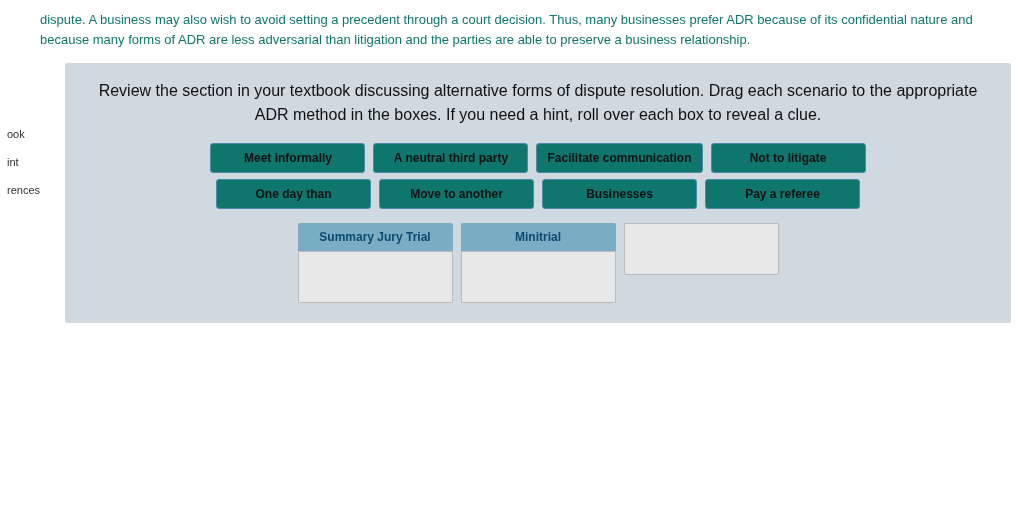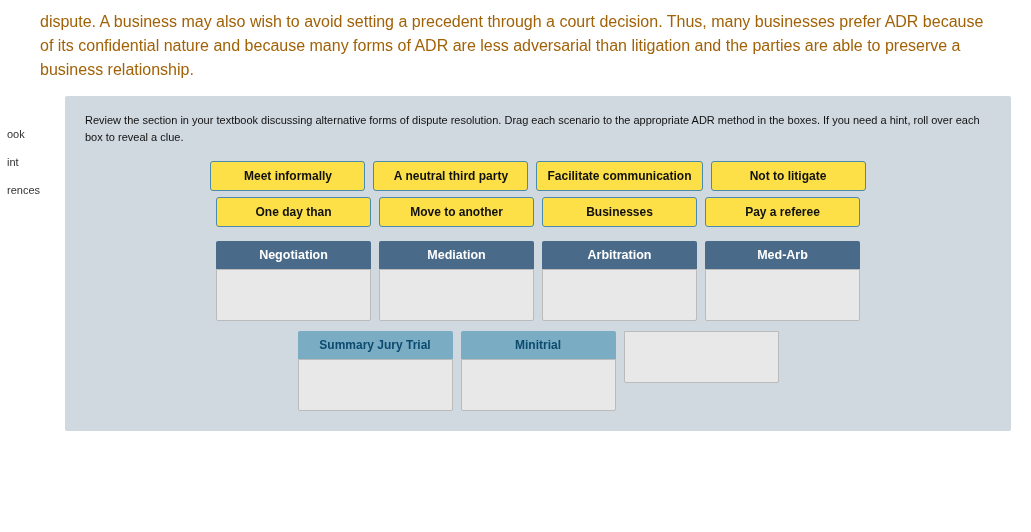--- a/index.html
+++ b/index.html
@@ -12,23 +12,23 @@
 
     .page-wrapper {
       background: #fff;
       min-height: 532px;
       width: 1031px;
       position: relative;
     }
 
     .top-text {
       padding: 10px 40px 6px 40px;
-      font-size: 16px;
+      font-size: 13px;
       line-height: 1.5;
-      color: #a16207;
+      color: #0f766e;
     }
 
     .sidebar {
       position: absolute;
       left: 0;
       top: 120px;
       width: 60px;
       display: flex;
       flex-direction: column;
       gap: 12px;
@@ -43,41 +43,42 @@
     }
 
     .main-content {
       background: #d0d8e0;
       margin: 8px 20px 8px 65px;
       padding: 16px 20px 20px 20px;
       border-radius: 2px;
     }
 
     .instructions {
-      font-size: 11px;
+      text-align: center;
+      font-size: 16px;
       line-height: 1.5;
       color: #111;
       margin-bottom: 16px;
     }
 
     .drag-items-section {
       display: flex;
       flex-direction: column;
       gap: 6px;
       margin-bottom: 14px;
     }
 
     .drag-row {
       display: flex;
       gap: 8px;
       justify-content: center;
     }
 
     .drag-chip {
-      background: #fde047;
+      background: #0f766e;
       border: 1px solid #4a8aaa;
       border-radius: 3px;
       padding: 7px 10px;
       font-size: 12px;
       font-weight: 600;
       color: #111;
       text-align: center;
       min-width: 155px;
       cursor: grab;
     }
@@ -158,38 +159,20 @@
       </div>
       <div class="drag-row">
         <div class="drag-chip">One day than</div>
         <div class="drag-chip">Move to another</div>
         <div class="drag-chip">Businesses</div>
         <div class="drag-chip">Pay a referee</div>
       </div>
     </div>
 
     <div class="drop-sections">
-      <div class="drop-group">
-        <div class="drop-column">
-          <div class="drop-header">Negotiation</div>
-          <div class="drop-zone"></div>
-        </div>
-        <div class="drop-column">
-          <div class="drop-header">Mediation</div>
-          <div class="drop-zone"></div>
-        </div>
-        <div class="drop-column">
-          <div class="drop-header">Arbitration</div>
-          <div class="drop-zone"></div>
-        </div>
-        <div class="drop-column">
-          <div class="drop-header">Med-Arb</div>
-          <div class="drop-zone"></div>
-        </div>
-      </div>
 
       <div class="drop-group">
         <div class="drop-column">
           <div class="drop-header-light">Summary Jury Trial</div>
           <div class="drop-zone"></div>
         </div>
         <div class="drop-column">
           <div class="drop-header-light">Minitrial</div>
           <div class="drop-zone"></div>
         </div>

